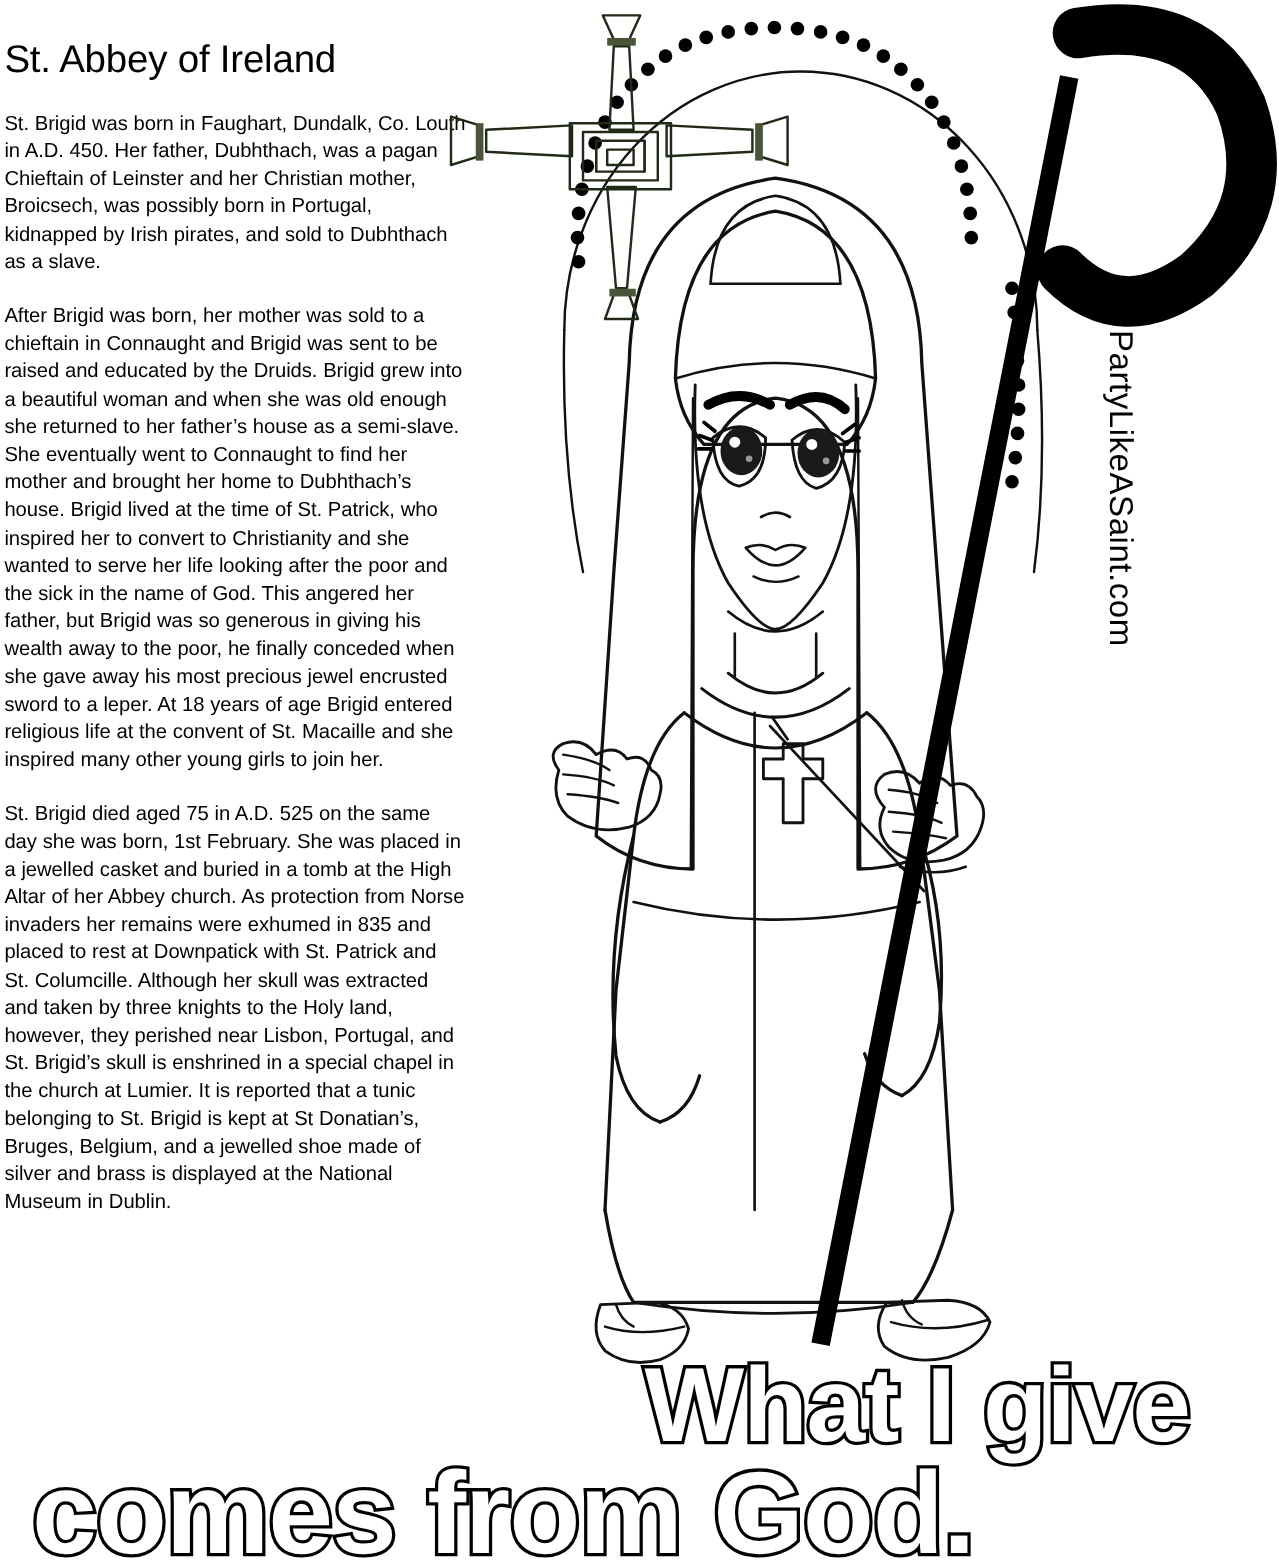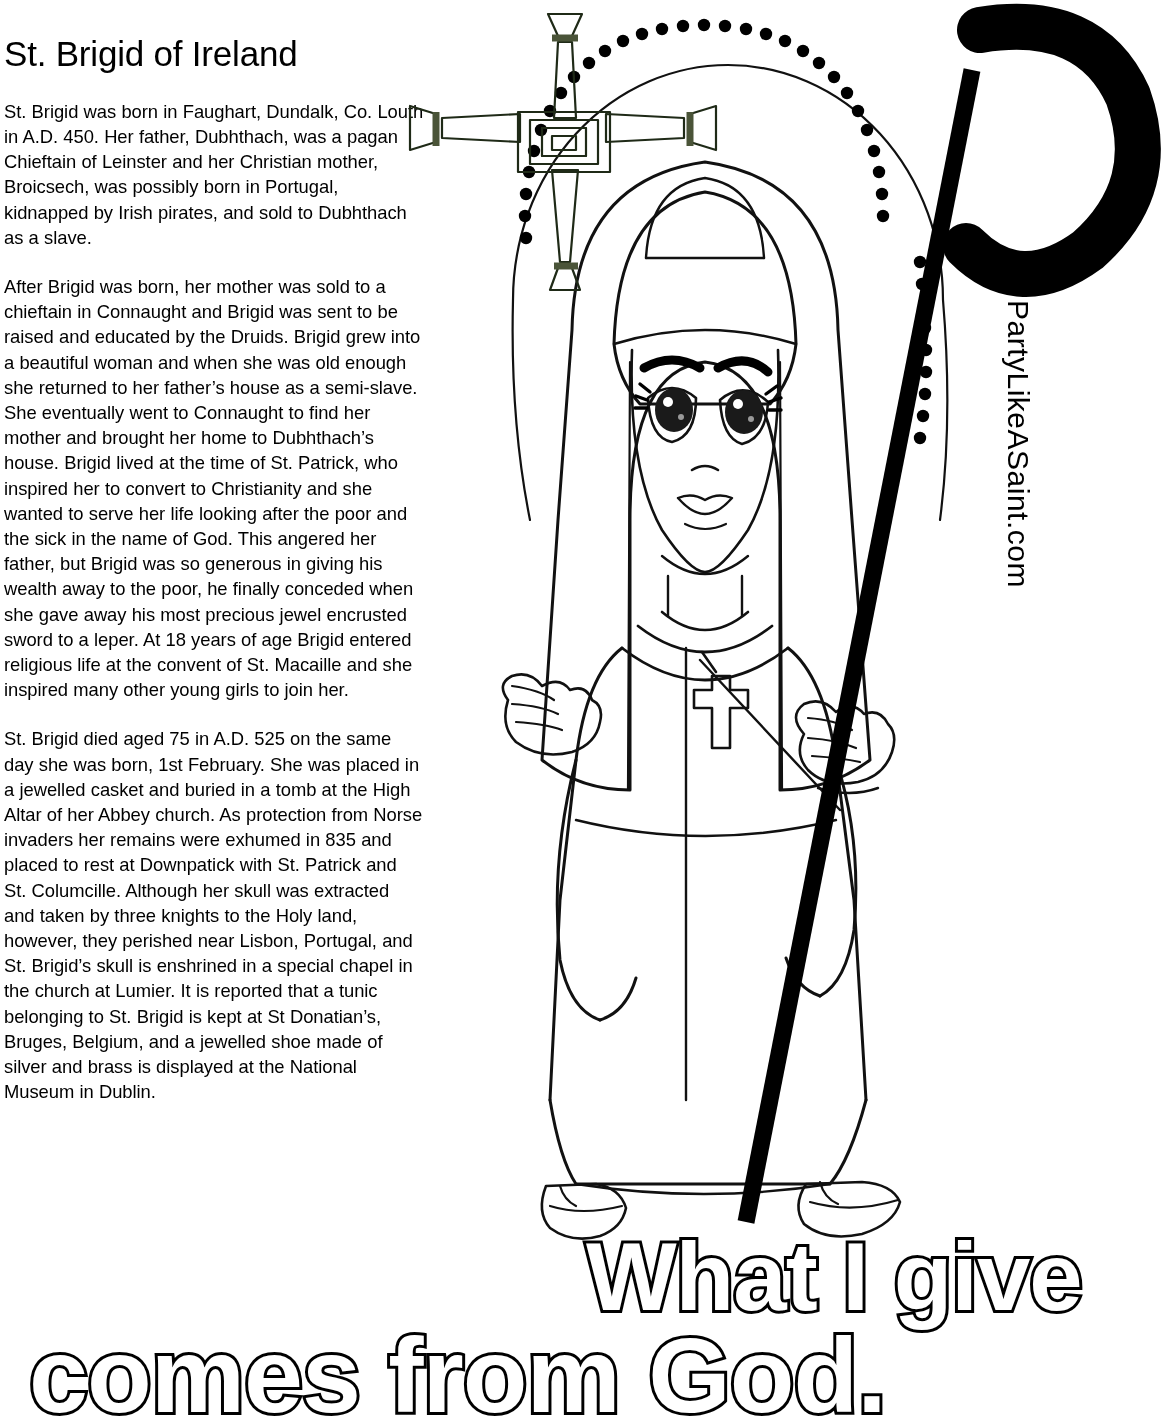--- a/index.html
+++ b/index.html
@@ -71,21 +71,21 @@
     width: 1163px;
     height: 201px;
     margin-left: 21px;
   }
   #quote-block svg { display: block; width: 100%; height: 100%; }
 </style>
 </head>
 <body>
 
 <div id="text-column">
-  <h1 id="page-title">St. Brigid of Ireland</h1>
+  <h1 id="page-title">St. Abbey of Ireland</h1>
   <p class="bio-paragraph">St. Brigid was born in Faughart, Dundalk, Co. Louth in A.D. 450.  Her father, Dubhthach, was a pagan Chieftain of Leinster and her Christian mother, Broicsech, was possibly born in Portugal, kidnapped by Irish pirates, and sold to Dubhthach as a slave.</p>
   <p class="bio-paragraph">After Brigid was born, her mother was sold to a chieftain in Connaught and Brigid was sent to be raised and educated by the Druids. Brigid grew into a beautiful woman and when she was old enough she returned to her father’s house as a semi-slave.  She eventually went to Connaught to find her mother and brought her home to Dubhthach’s house.  Brigid lived at the time of St. Patrick, who inspired her to convert to Christianity and she wanted to serve her life looking after the poor and the sick in the name of God. This angered her father, but Brigid was so generous in giving his wealth away to the poor, he finally conceded when she gave away his most precious jewel encrusted sword to a leper. At 18 years of age Brigid entered religious life at the convent of St. Macaille and she inspired many other young girls to join her.</p>
   <p class="bio-paragraph">St. Brigid died aged 75 in A.D. 525 on the same day she was born, 1st February.  She was placed in a jewelled casket and buried in a tomb at the High Altar of her Abbey church.  As protection from Norse invaders her remains were exhumed in 835 and placed to rest at Downpatick with St. Patrick and St. Columcille. Although her skull was extracted and taken by three knights to the Holy land, however, they perished near Lisbon, Portugal, and St. Brigid’s skull is enshrined in a special chapel in the church at Lumier.  It is reported that a tunic belonging to St. Brigid is kept at St Donatian’s, Bruges, Belgium, and a jewelled shoe made of silver and brass is displayed at the National Museum in Dublin.</p>
 </div>
 
 <div id="site-url">PartyLikeASaint.com</div>
 
 <div id="illustration">
   <svg viewBox="0 0 763 1260" xmlns="http://www.w3.org/2000/svg" fill="none" stroke="#111" stroke-width="3" stroke-linecap="round" stroke-linejoin="round">
 

